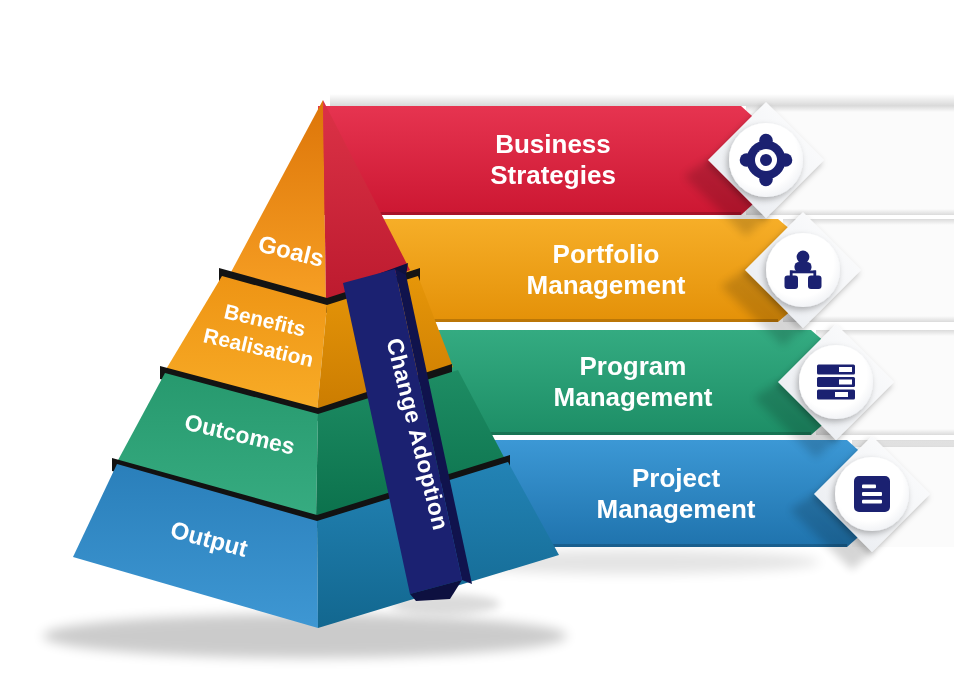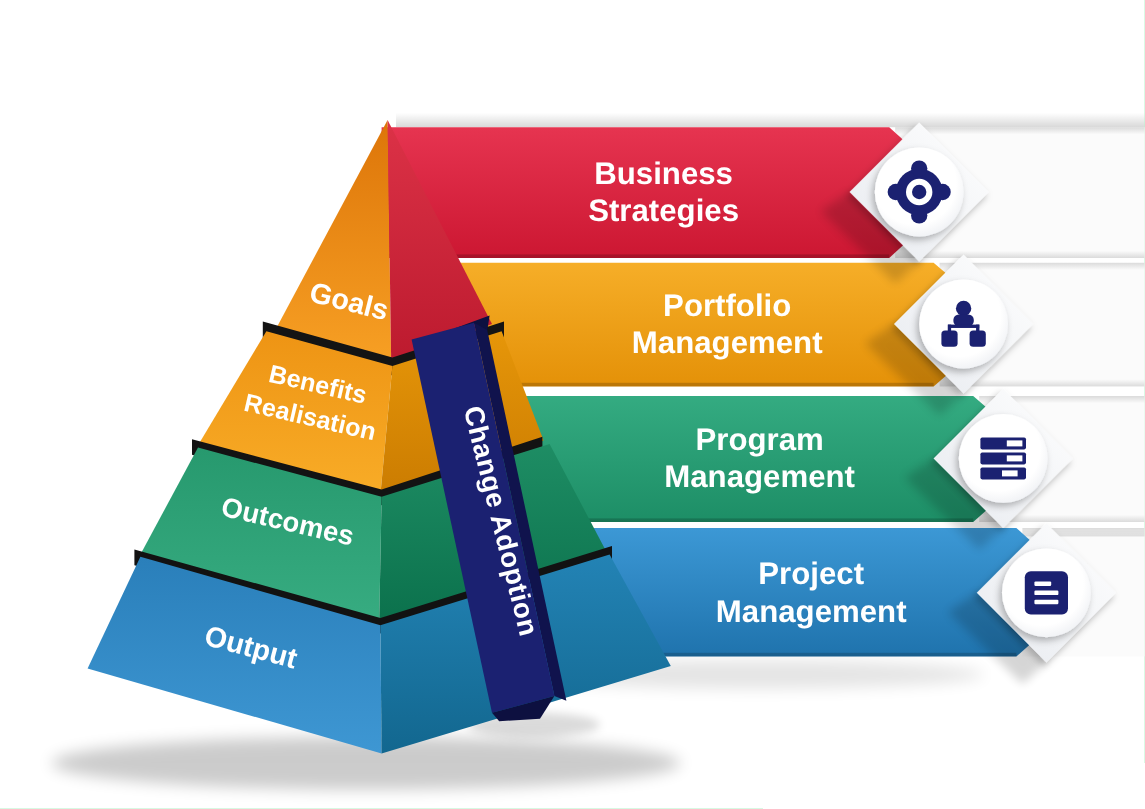--- a/index.html
+++ b/index.html
@@ -1,16 +1,16 @@
 <!DOCTYPE html>
 <html><head>
 <meta charset="utf-8">
 <style>
   html,body{margin:0;padding:0;background:#ffffff;}
-  .stage{width:954px;height:674px;position:relative;overflow:hidden;background:#86efac;}
+  .stage{width:954px;height:674px;position:relative;overflow:hidden;background:#4d7c0f;}
   svg{display:block;}
   .rlbl{font-family:"Liberation Sans",sans-serif;font-weight:700;fill:#ffffff;}
   .plbl{font-family:"Liberation Sans",sans-serif;font-weight:700;fill:#ffffff;}
 </style>
 </head>
 <body>
 
 <div class="stage">
 <svg width="954" height="674" viewBox="0 0 954 674">
   <defs>

